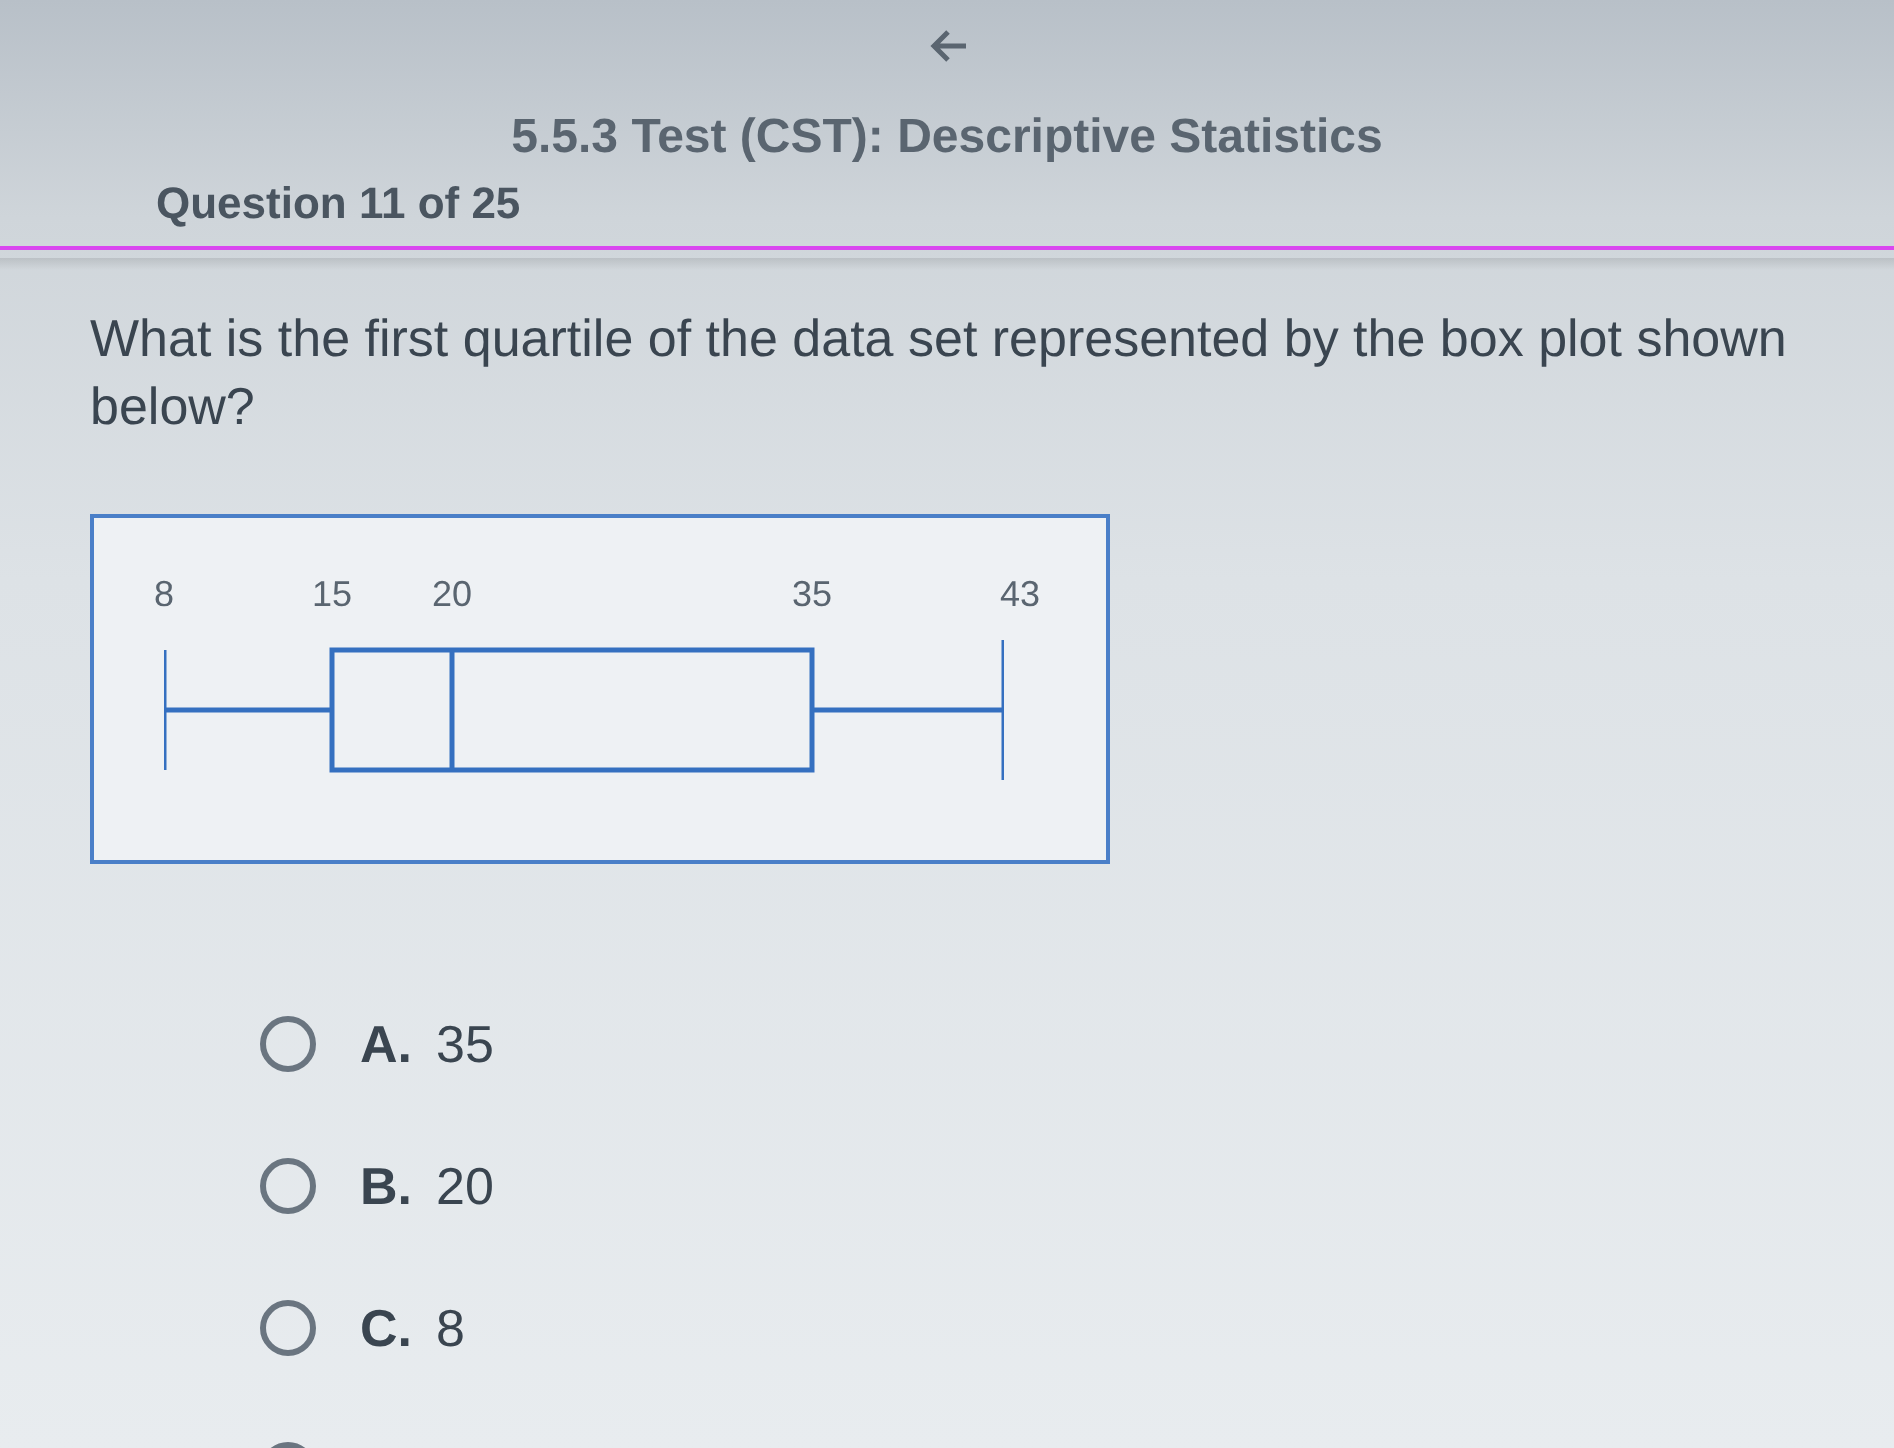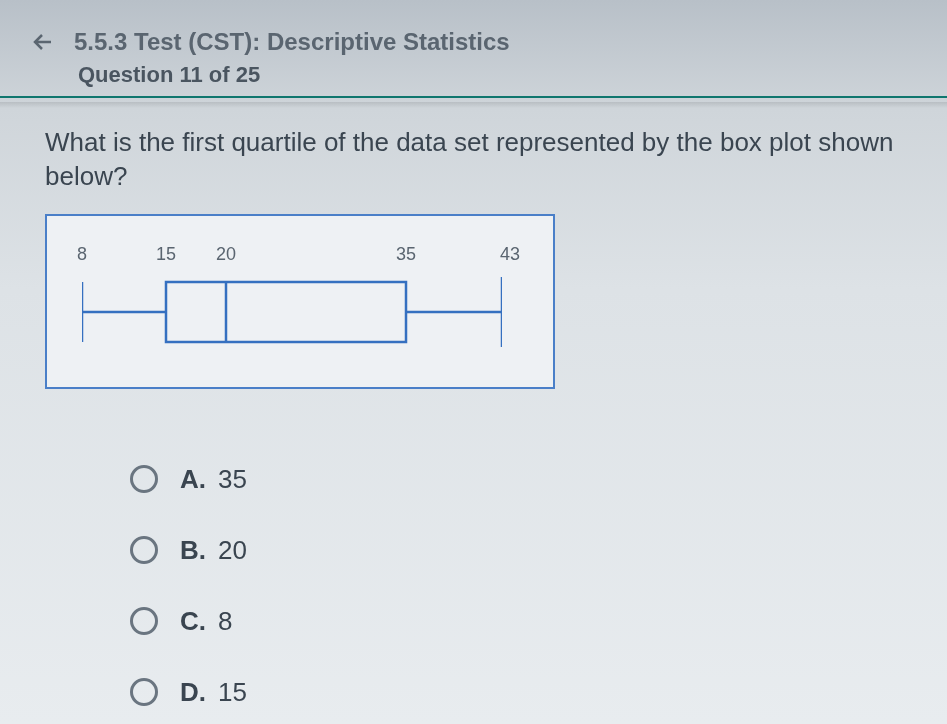--- a/index.html
+++ b/index.html
@@ -11,22 +11,23 @@
       font-family: Arial, Helvetica, sans-serif;
       background: linear-gradient(to bottom, #b8c0c8 0%, #cfd5da 15%, #dde2e6 40%, #e8ecef 100%);
       width: 947px;
       height: 724px;
       padding: 0;
       overflow: hidden;
     }
     .header-row {
       display: flex;
       align-items: center;
-      padding: 28px 30px 4px 30px;
+      padding: 11px 30px 4px 30px;
       gap: 20px;
+      flex-direction: column;
     }
     .back-icon {
       width: 24px;
       height: 24px;
       display: flex;
       align-items: center;
       justify-content: center;
     }
     .back-icon svg {
       stroke: #5a6570;
@@ -36,35 +37,35 @@
     .test-title {
       color: #5a6570;
       font-size: 24px;
       font-weight: bold;
     }
     .question-counter {
       color: #4a5560;
       font-size: 22px;
       font-weight: bold;
       padding: 2px 30px 8px 78px;
-      border-bottom: 2px solid #0f766e;
+      border-bottom: 2px solid #d946ef;
       margin-bottom: 4px;
     }
     .divider-shadow {
       height: 6px;
       background: linear-gradient(to bottom, rgba(0,0,0,0.1), transparent);
       margin-bottom: 18px;
     }
     .question-text {
       color: #3a4550;
       font-size: 26px;
       font-weight: 500;
       padding: 0 40px 0 45px;
       line-height: 1.3;
-      margin-bottom: 20px;
+      margin-bottom: 36px;
     }
     .boxplot-container {
       margin-left: 45px;
       width: 510px;
       height: 175px;
       border: 2px solid #4a7fc8;
       background: #eef1f4;
       position: relative;
       padding: 28px 30px 20px 35px;
     }

